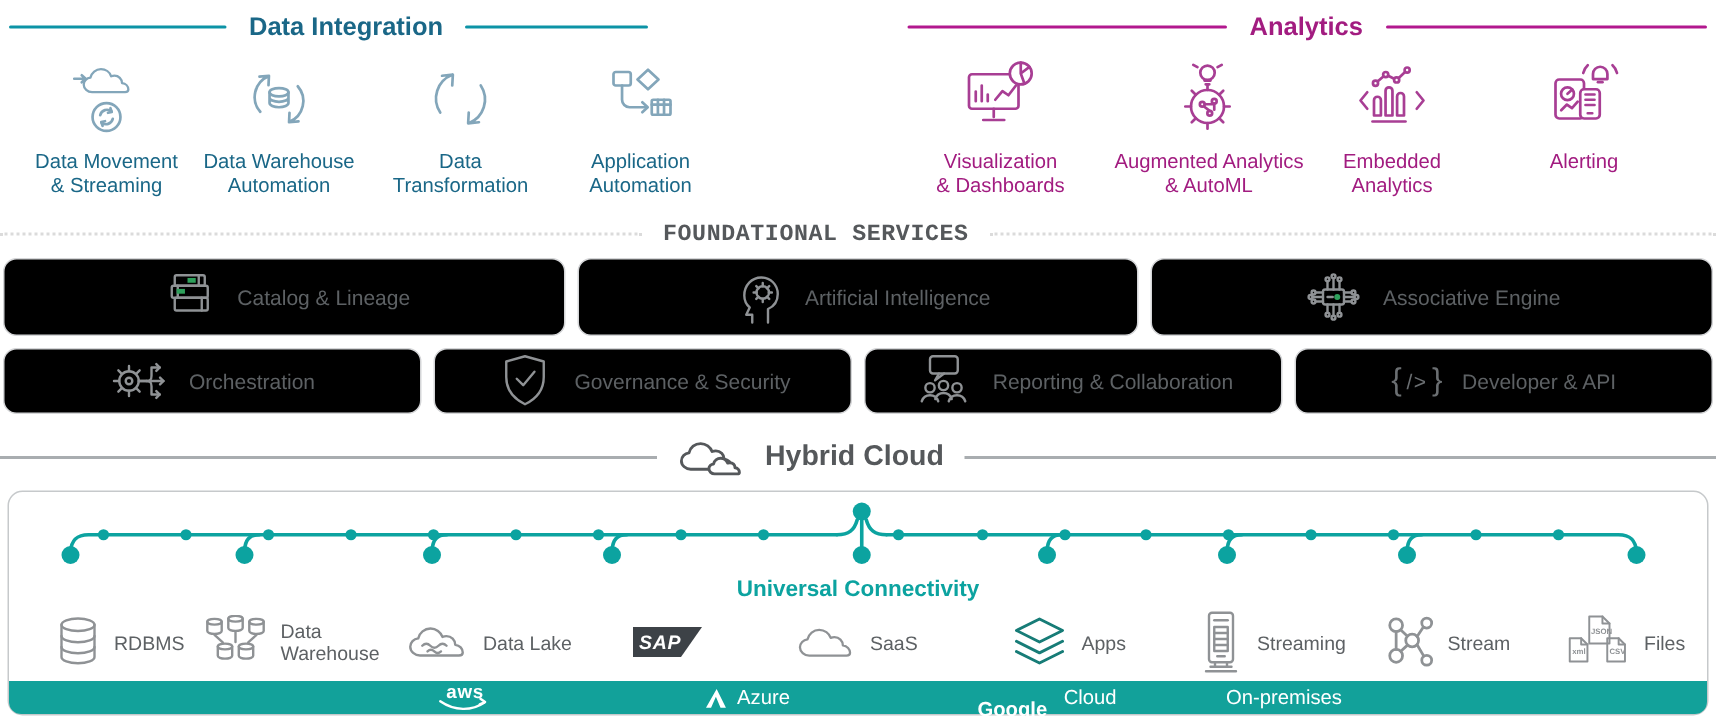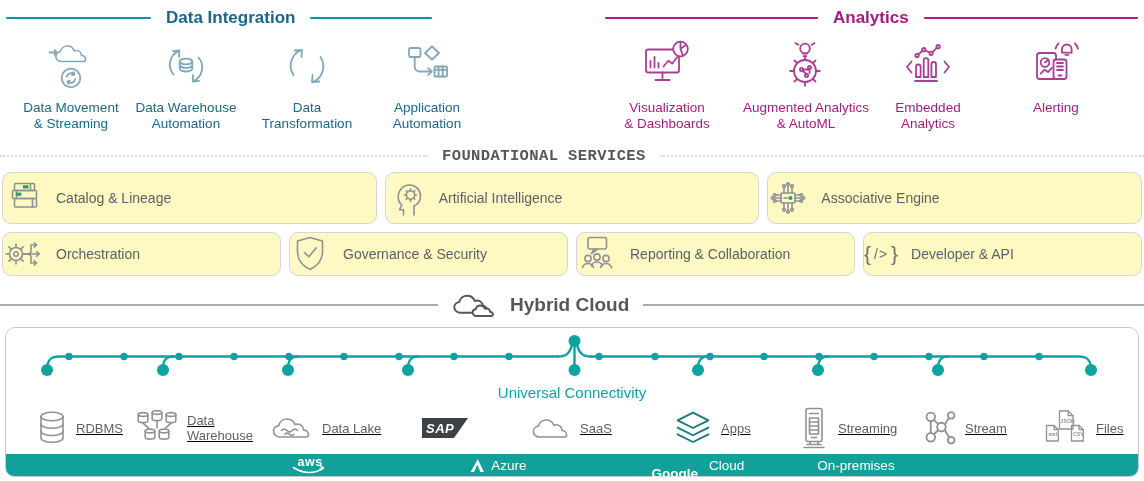--- a/index.html
+++ b/index.html
@@ -39,37 +39,37 @@
   .ftx{font-size:5.2px;font-weight:bold;fill:var(--gray-icon);}
   .saptx{font-size:13px;font-weight:bold;font-style:italic;fill:#fff;letter-spacing:.5px;}
   .awstx{font-size:12.5px;font-weight:bold;fill:#fff;letter-spacing:.5px;}
   
   .fs-header{position:absolute;top:145px;left:0;right:0;height:22px;display:flex;align-items:center;gap:14px;font-family:Liberation Mono, monospace;}
   .dotline{border-top:2px dotted var(--dot-line);height:0;}
   .fs-title{margin:0;font-size:15.5px;font-weight:bold;letter-spacing:.4px;color:var(--gray-dark);white-space:nowrap;}
   .fs-row{position:absolute;left:2px;right:2px;display:flex;gap:8px;}
   .row1{top:172px;height:52px;}
   .row2{top:232px;height:44px;}
-  .fbox{flex:1;background:#fef9c3;border:1px solid var(--border);border-radius:9px;
-        display:flex;align-items:center;justify-content:flex-start;gap:13px;}
+  .fbox{flex:1;background:#000000;border:1px solid var(--border);border-radius:9px;
+        display:flex;align-items:center;justify-content:center;gap:13px;}
   .box-label{font-size:14px;color:var(--gray-label);white-space:nowrap;}
   .dev-glyph{display:flex;align-items:center;color:#6B6F72;}
   .dev-brace{font-size:21px;font-weight:400;}
   .dev-mid{font-size:14px;margin:0 3px;letter-spacing:1px;}
   
   .hybrid{position:absolute;top:288px;left:0;right:0;height:34px;display:flex;align-items:center;gap:12px;}
   .gline{height:1.5px;background:var(--hline-gray);}
   .hybrid-title{margin:16px 2px;font-size:19px;font-weight:bold;color:var(--gray-dark);white-space:nowrap;}
   
   .bcontainer{position:absolute;top:327px;left:5px;width:1134px;height:150px;
               border:1.5px solid #C6C9CB;border-radius:10px;box-sizing:border-box;}
   .connect{position:absolute;top:0;left:0;}
   .uc-label{position:absolute;top:56px;left:0;width:100%;text-align:center;
-            font-size:15px;font-weight:normal;color:var(--teal);}
-  .src{position:absolute;top:76px;height:48px;display:flex;align-items:center;gap:9px;text-decoration:underline;}
+            font-size:15px;font-weight:bold;color:var(--teal);}
+  .src{position:absolute;top:76px;height:48px;display:flex;align-items:center;gap:9px;}
   .src-label{font-size:13px;color:var(--gray-label);line-height:15px;white-space:nowrap;}
   .pbar{position:absolute;left:0;right:0;bottom:0;height:22px;background:var(--bar);
         border-radius:0 0 8px 8px;}
   .plat{position:absolute;top:50%;transform:translate(-50%,-50%);display:flex;align-items:center;gap:7px;
         color:#fff;font-size:13.5px;white-space:nowrap;}
   .gname{font-weight:600;margin-top:16px;}
   .gcloud{font-weight:400;margin-left:4px;}
   .pname{font-weight:500;}
 </style>
 </head>

